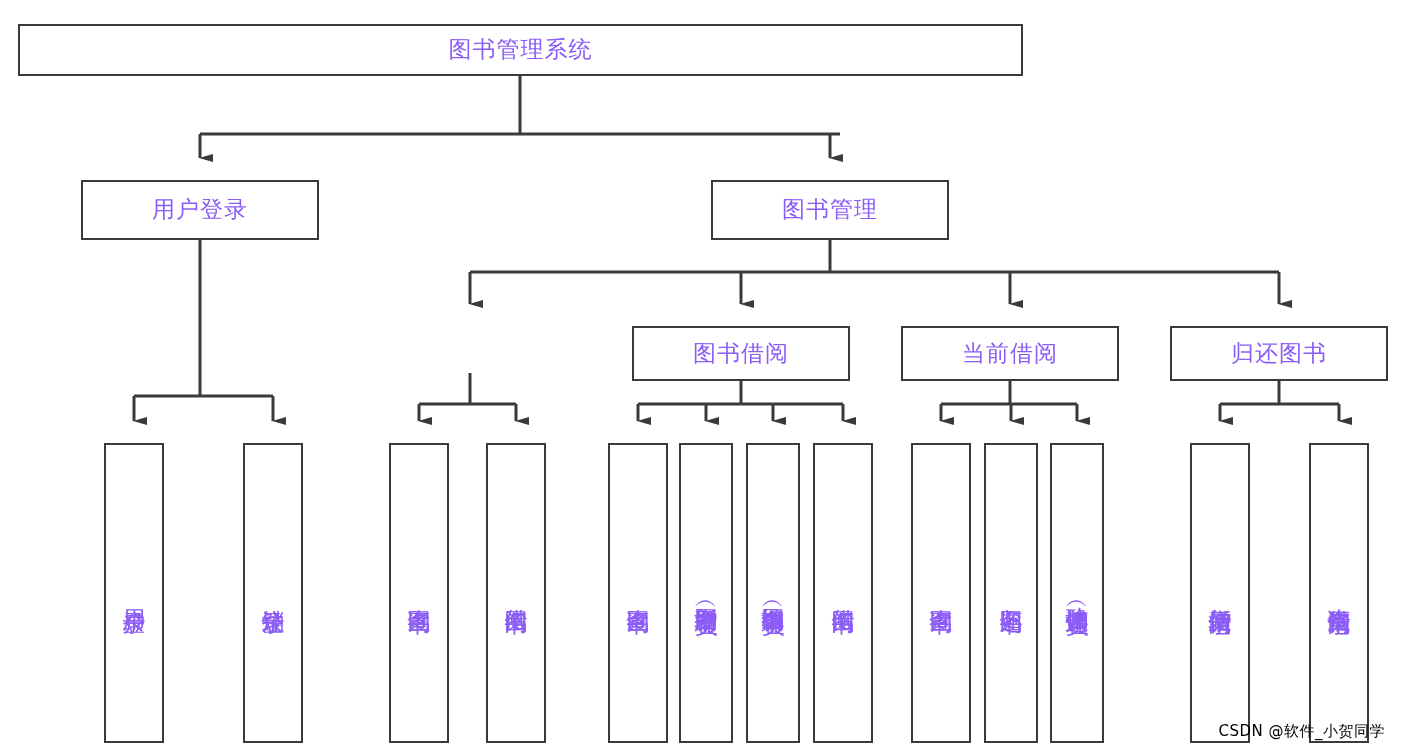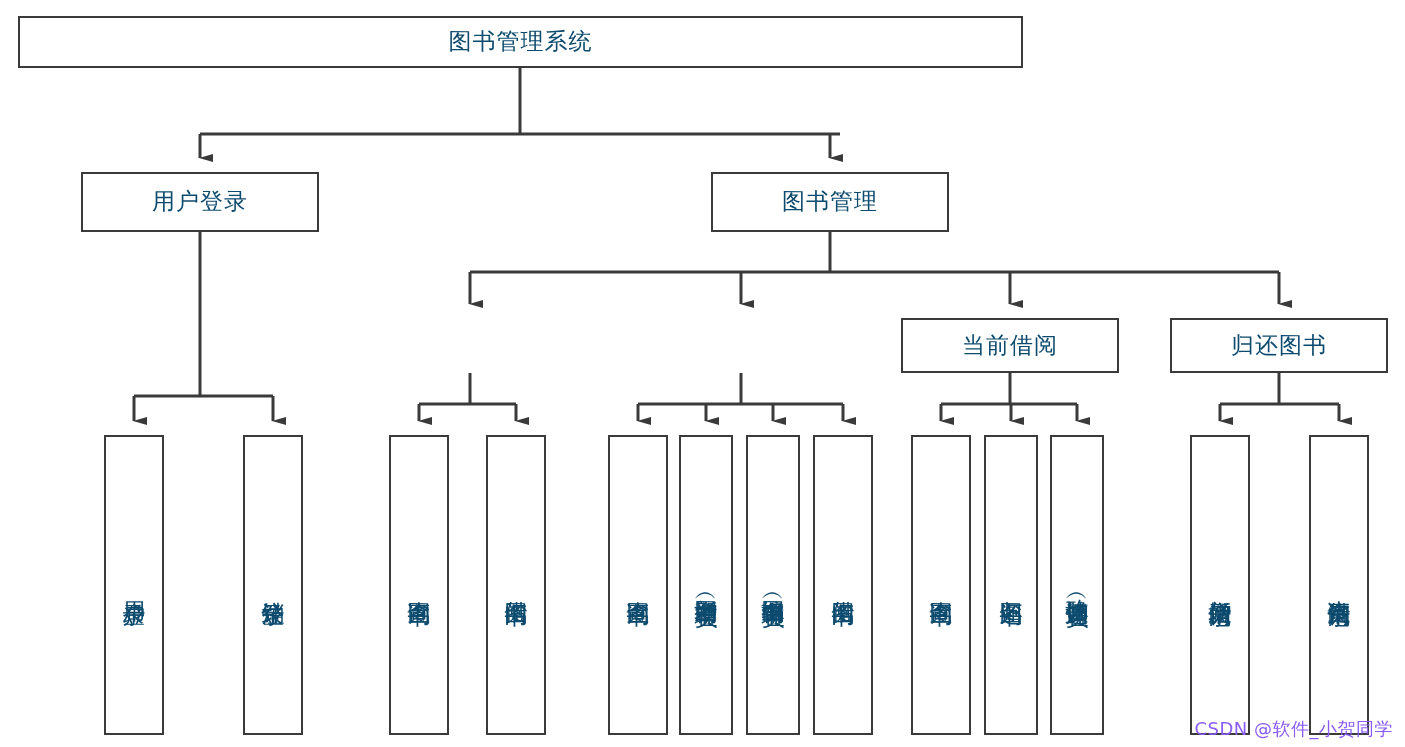--- a/index.html
+++ b/index.html
@@ -27,21 +27,22 @@
     pointer-events: none;
   }
   .node {
     position: absolute;
     box-sizing: border-box;
     border: 2px solid #3a3a3a;
     background: #ffffff;
     display: flex;
     align-items: center;
     justify-content: center;
-    color: #0c4a6e;
+    color: #8b5cf6;
+    margin-top: 8px;
   }
   .node.horiz {
     font-size: 23px;
     letter-spacing: 1px;
     line-height: 1.1;
   }
   .node.vert {
     font-size: 23px;
     line-height: 1.18;
     letter-spacing: 1px;
@@ -52,24 +53,24 @@
     padding: 6px 0;
     white-space: nowrap;
   }
   .node.vert .vtext {
     writing-mode: vertical-rl;
     text-orientation: upright;
     display: block;
   }
   #watermark {
     position: absolute;
-    right: 12px;
+    right: 20px;
     bottom: 6px;
-    font-size: 18px;
-    color: #8b5cf6;
+    font-size: 15px;
+    color: #000000;
     letter-spacing: 0.5px;
     white-space: nowrap;
     font-family: "DejaVu Sans", "Liberation Sans", sans-serif;
   }
 </style>
 </head>
 <body>
 
 <div id="canvas">
 
@@ -139,20 +140,23 @@
     <span>图书管理系统</span>
   </div>
 
   <div class="node horiz" style="left:81px; top:172px; width:238px; height:60px;">
     <span>用户登录</span>
   </div>
   <div class="node horiz" style="left:711px; top:172px; width:238px; height:60px;">
     <span>图书管理</span>
   </div>
 
+  <div class="node horiz" style="left:632px; top:318px; width:218px; height:55px;">
+    <span>图书借阅</span>
+  </div>
   <div class="node horiz" style="left:901px; top:318px; width:218px; height:55px;">
     <span>当前借阅</span>
   </div>
   <div class="node horiz" style="left:1170px; top:318px; width:218px; height:55px;">
     <span>归还图书</span>
   </div>
 
   <div class="node vert" style="left:104px; top:435px; width:60px; height:300px;">
     <span class="vtext">用户登录</span>
   </div>

